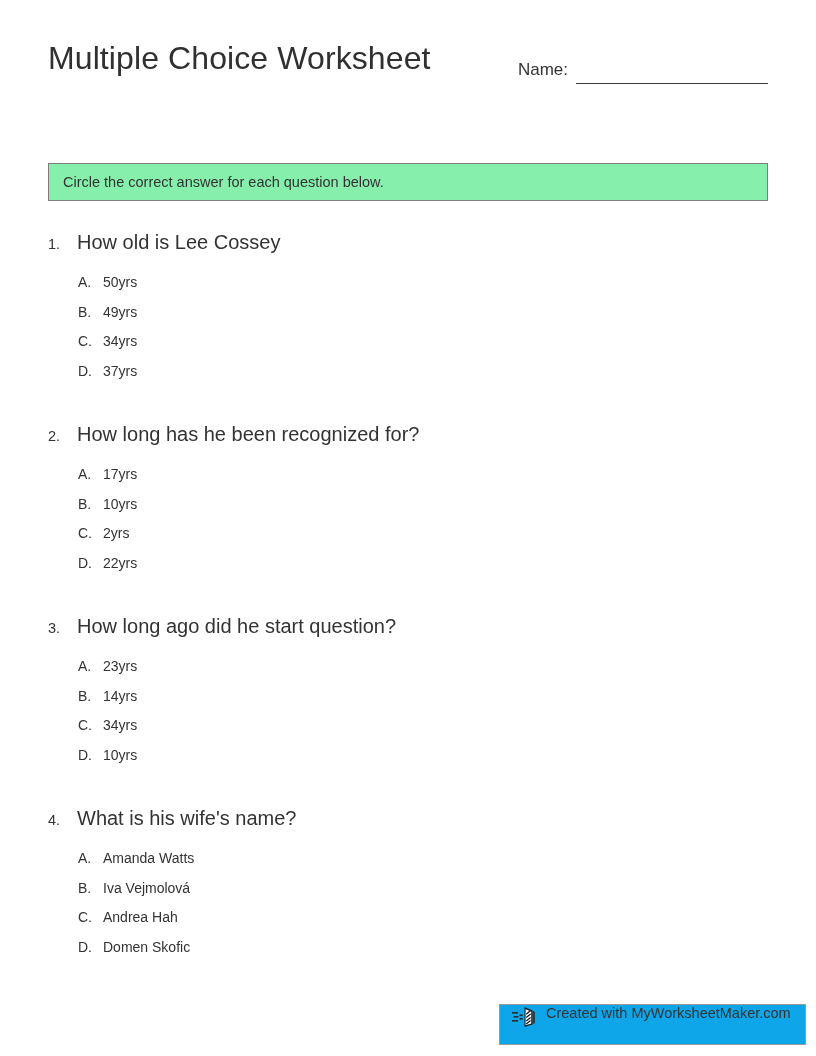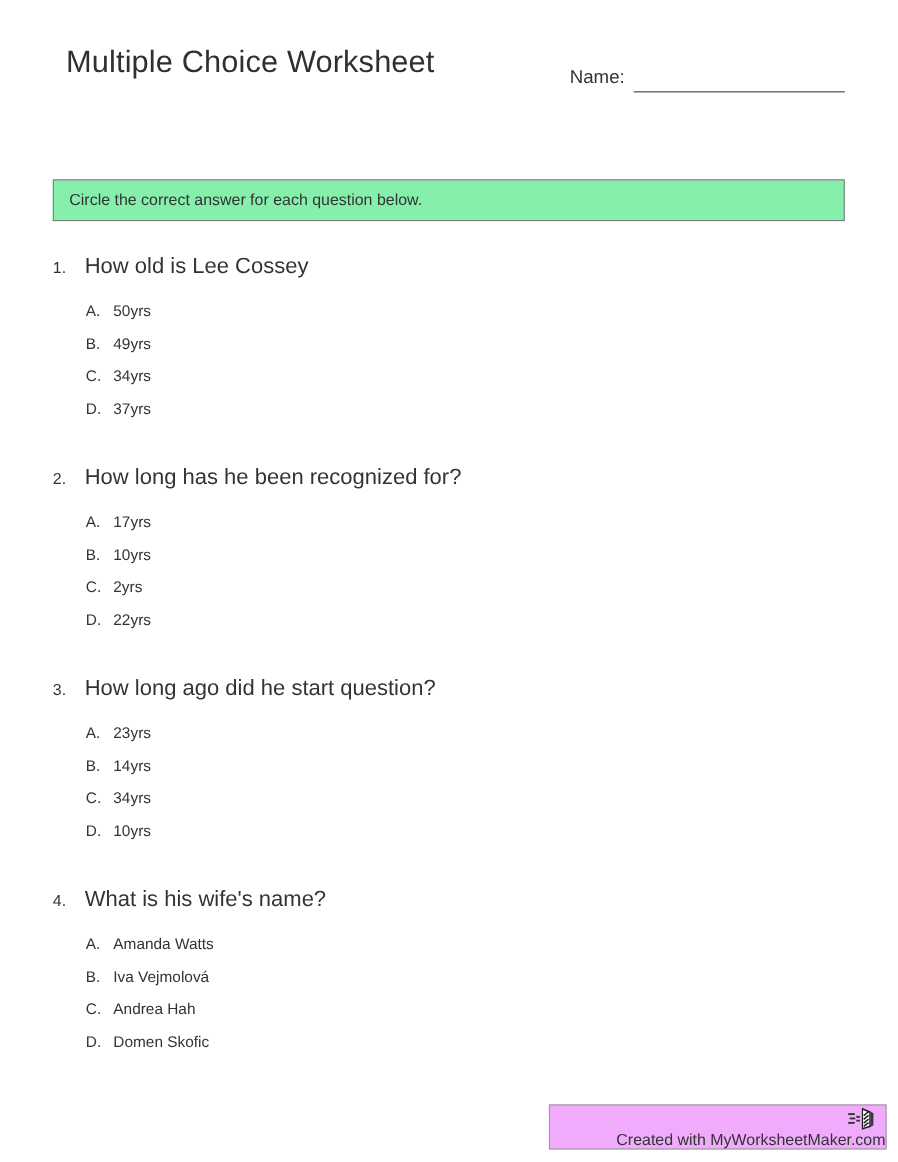--- a/index.html
+++ b/index.html
@@ -27,26 +27,25 @@
     position: absolute;
     left: 48px;
     top: 40px;
     right: 48px;
     height: 90px;
   }
   .worksheet-title {
     position: absolute;
     left: 0;
     top: 0;
-    font-size: 28px;
+    font-size: 32px;
     font-weight: 300;
     color: #303030;
     letter-spacing: 0.1px;
     white-space: nowrap;
-    margin-left: 12px;
   }
   .name-date-block {
     position: absolute;
     right: 0;
     top: 6px;
     width: 262px;
   }
   .field-row {
     display: flex;
     align-items: flex-end;
@@ -133,24 +132,23 @@
 
   
   .footer-badge {
     position: absolute;
     left: 499px;
     top: 1004px;
     width: 307px;
     height: 41px;
     box-sizing: border-box;
     border: 1px solid #9a9a9a;
-    background: #f0abfc;
-    display: flex;
-    align-items: flex-end;
-    flex-direction: column;
+    background: #0ea5e9;
+    display: flex;
+    align-items: flex-start;
   }
   .badge-logo {
     flex: 0 0 auto;
     margin-left: 12px;
     margin-right: 8px;
     width: 26px;
     height: 24px;
     display: block;
   }
   .badge-text {

